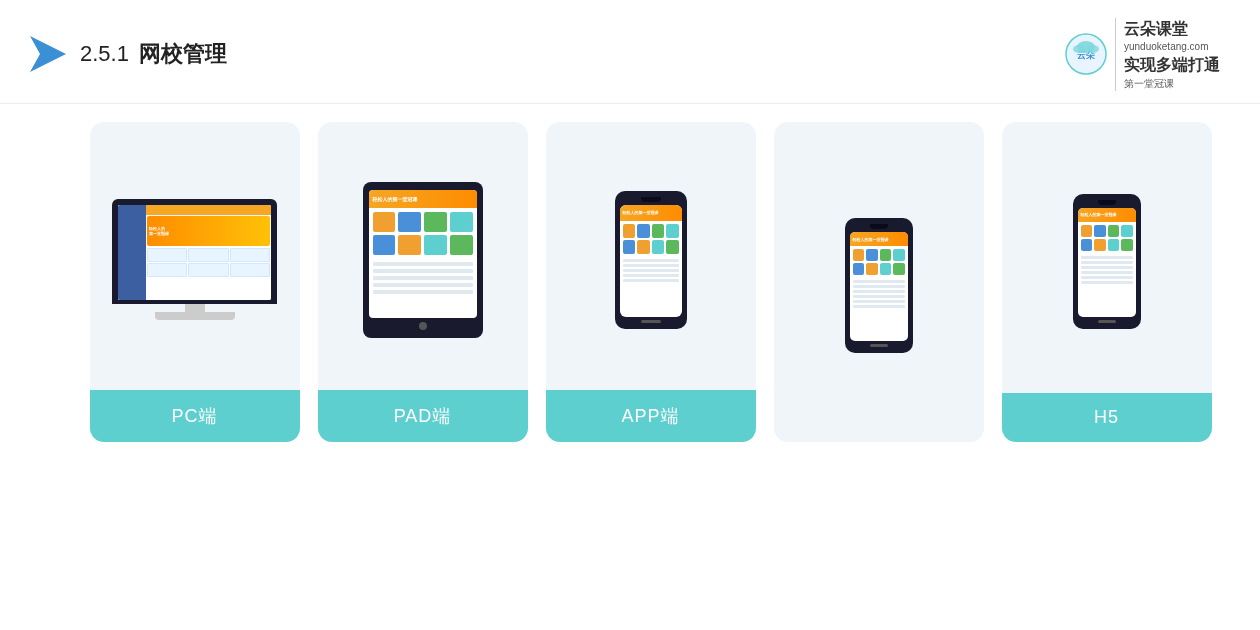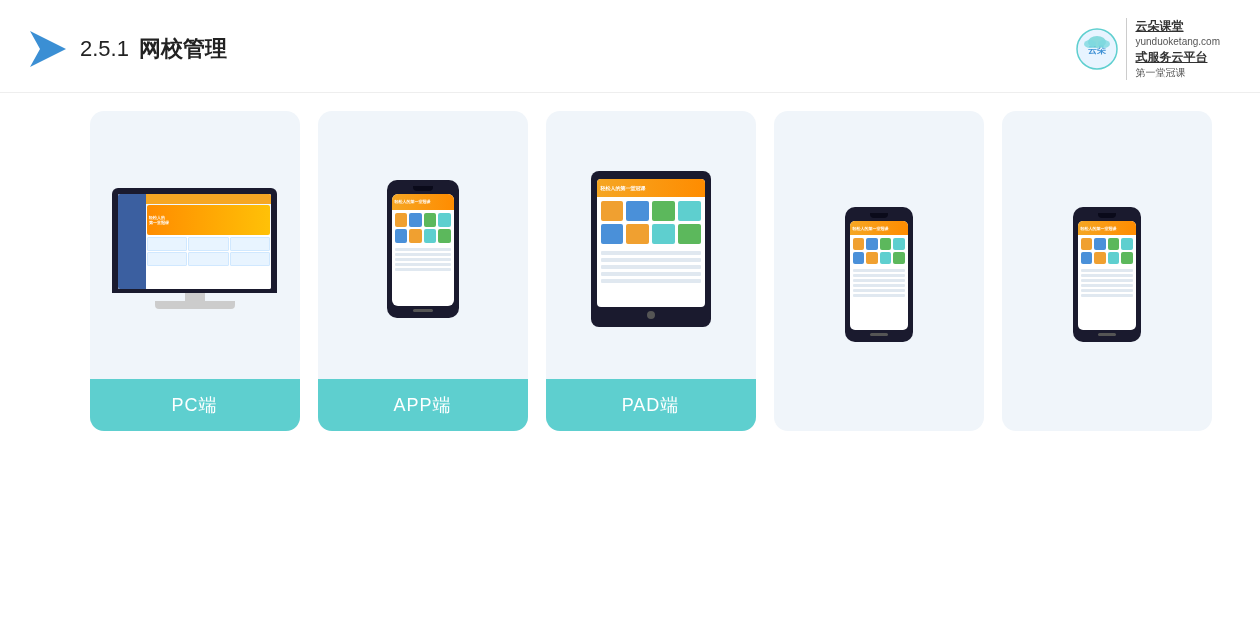--- a/index.html
+++ b/index.html
@@ -69,24 +69,23 @@
       display: flex;
       flex-direction: column;
       font-size: 10px;
       color: #555;
       line-height: 1.4;
       border-left: 1px solid #ccc;
       padding-left: 8px;
     }
 
     .brand-text span:first-child {
-      font-size: 12px;
+      font-size: 16px;
       font-weight: 600;
       color: #333;
-      text-decoration: underline;
     }
 
     
     .description {
       padding: 28px 40px 10px 40px;
       font-size: 16px;
       color: #333;
       line-height: 1.85;
     }
 
@@ -511,21 +510,21 @@
         <circle cx="21" cy="21" r="20" fill="#e8f4ff" stroke="#5ecfcf" stroke-width="1.5"></circle>
         <text x="21" y="25" text-anchor="middle" font-size="9" fill="#3b8fd4" font-weight="700" font-family="Microsoft YaHei">云朵</text>
         <ellipse cx="21" cy="14" rx="9" ry="6" fill="#5ecfcf" opacity="0.7"></ellipse>
         <ellipse cx="14" cy="16" rx="6" ry="4" fill="#7dd8e0" opacity="0.8"></ellipse>
         <ellipse cx="28" cy="16" rx="6" ry="4" fill="#7dd8e0" opacity="0.8"></ellipse>
       </svg>
       <div class="brand-text">
         <span>云朵课堂</span>
         <span>yunduoketang.com</span>
         <span>
-          <span>式服务云平台</span><br>
+          <span>实现多端打通</span><br>
           <span>第一堂冠课</span>
         </span>
       </div>
     </div>
   </div>
 
 
   <div class="cards-section">
 
     <div class="device-card">
@@ -554,20 +553,53 @@
           </div>
           <div class="pc-stand-neck"></div>
           <div class="pc-stand-base"></div>
         </div>
       </div>
       <div class="device-card-label">PC端</div>
     </div>
 
     <div class="device-card">
       <div class="device-card-image">
+        <div class="pad-mockup">
+          <div class="pad-outer">
+            <div class="pad-screen">
+              <div class="pad-screen-header">
+                <span class="pad-screen-header-text">轻松人的第一堂冠课</span>
+              </div>
+              <div class="pad-grid">
+                <div class="pad-grid-item orange"></div>
+                <div class="pad-grid-item blue"></div>
+                <div class="pad-grid-item green"></div>
+                <div class="pad-grid-item teal"></div>
+                <div class="pad-grid-item blue"></div>
+                <div class="pad-grid-item orange"></div>
+                <div class="pad-grid-item teal"></div>
+                <div class="pad-grid-item green"></div>
+              </div>
+              <div class="pad-content-rows">
+                <div class="pad-content-row"></div>
+                <div class="pad-content-row"></div>
+                <div class="pad-content-row"></div>
+                <div class="pad-content-row"></div>
+                <div class="pad-content-row"></div>
+              </div>
+            </div>
+            <div class="pad-home-dot"></div>
+          </div>
+        </div>
+      </div>
+      <div class="device-card-label">PAD端</div>
+    </div>
+
+    <div class="device-card">
+      <div class="device-card-image">
         <div class="phone-mockup">
           <div class="phone-outer">
             <div class="phone-notch"></div>
             <div class="phone-screen">
               <div class="phone-screen-header">
                 <span class="phone-screen-header-text">轻松人的第一堂冠课</span>
               </div>
               <div class="phone-grid">
                 <div class="phone-grid-item orange"></div>
                 <div class="phone-grid-item blue"></div>
@@ -588,53 +620,20 @@
             </div>
             <div class="phone-home-indicator"></div>
           </div>
         </div>
       </div>
       <div class="device-card-label">APP端</div>
     </div>
 
     <div class="device-card">
       <div class="device-card-image">
-        <div class="pad-mockup">
-          <div class="pad-outer">
-            <div class="pad-screen">
-              <div class="pad-screen-header">
-                <span class="pad-screen-header-text">轻松人的第一堂冠课</span>
-              </div>
-              <div class="pad-grid">
-                <div class="pad-grid-item orange"></div>
-                <div class="pad-grid-item blue"></div>
-                <div class="pad-grid-item green"></div>
-                <div class="pad-grid-item teal"></div>
-                <div class="pad-grid-item blue"></div>
-                <div class="pad-grid-item orange"></div>
-                <div class="pad-grid-item teal"></div>
-                <div class="pad-grid-item green"></div>
-              </div>
-              <div class="pad-content-rows">
-                <div class="pad-content-row"></div>
-                <div class="pad-content-row"></div>
-                <div class="pad-content-row"></div>
-                <div class="pad-content-row"></div>
-                <div class="pad-content-row"></div>
-              </div>
-            </div>
-            <div class="pad-home-dot"></div>
-          </div>
-        </div>
-      </div>
-      <div class="device-card-label">PAD端</div>
-    </div>
-
-    <div class="device-card">
-      <div class="device-card-image">
         <div class="mini-phone-mockup">
           <div class="mini-phone-outer">
             <div class="mini-phone-notch"></div>
             <div class="mini-phone-screen">
               <div class="mini-phone-screen-header">
                 <span class="mini-phone-screen-header-text">轻松人的第一堂冠课</span>
               </div>
               <div class="mini-phone-grid">
                 <div class="mini-phone-grid-item orange"></div>
                 <div class="mini-phone-grid-item blue"></div>
@@ -685,16 +684,17 @@
                 <div class="mini-phone-content-row"></div>
                 <div class="mini-phone-content-row"></div>
                 <div class="mini-phone-content-row"></div>
                 <div class="mini-phone-content-row"></div>
               </div>
             </div>
             <div class="mini-phone-home-indicator"></div>
           </div>
         </div>
       </div>
+      <div class="device-card-label">H5</div>
     </div>
 
   </div>
 </div>
 
 </body></html>

